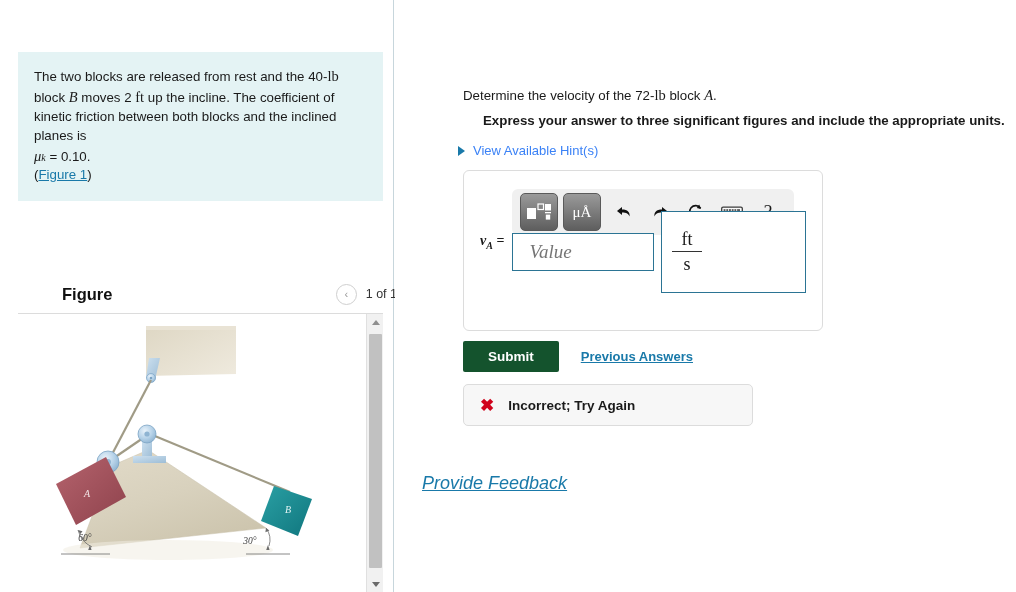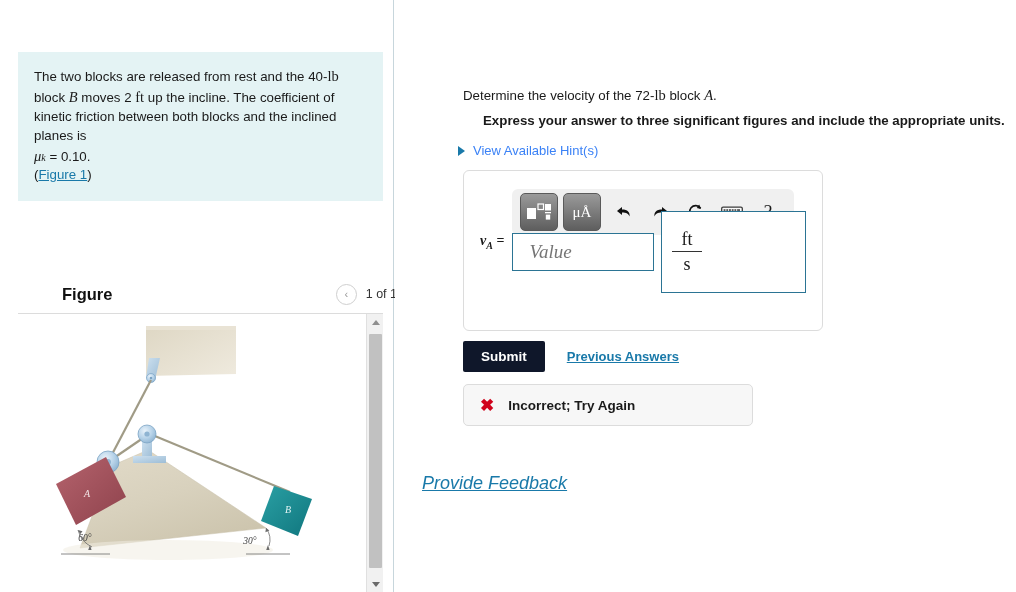--- a/index.html
+++ b/index.html
@@ -199,25 +199,25 @@
   #units-num { padding: 0 8px 1px 8px; }
   #units-bar { width: 30px; height: 1px; background: #333; }
   #units-den { padding: 2px 8px 0 8px; }
 
   
   #submit-row {
     position: absolute; left: 68px; top: 341px;
     display: flex; align-items: center;
   }
   #submit-button {
-    background: #0f172a; color: #fff;
+    background: #14532d; color: #fff;
     border: none; border-radius: 2px;
     font-family: "Liberation Sans", sans-serif;
     font-size: 13.5px; font-weight: bold;
-    padding: 8px 18px; cursor: pointer;
+    padding: 8px 25px; cursor: pointer;
   }
   #previous-answers {
     margin-left: 22px; font-size: 13px; font-weight: bold;
     color: #1979a9; text-decoration: underline; cursor: pointer; text-align: right;
   }
 
   #feedback-box {
     position: absolute; left: 68px; top: 384px;
     width: 290px; height: 42px;
     border: 1px solid #dcdcdc; border-radius: 5px;

